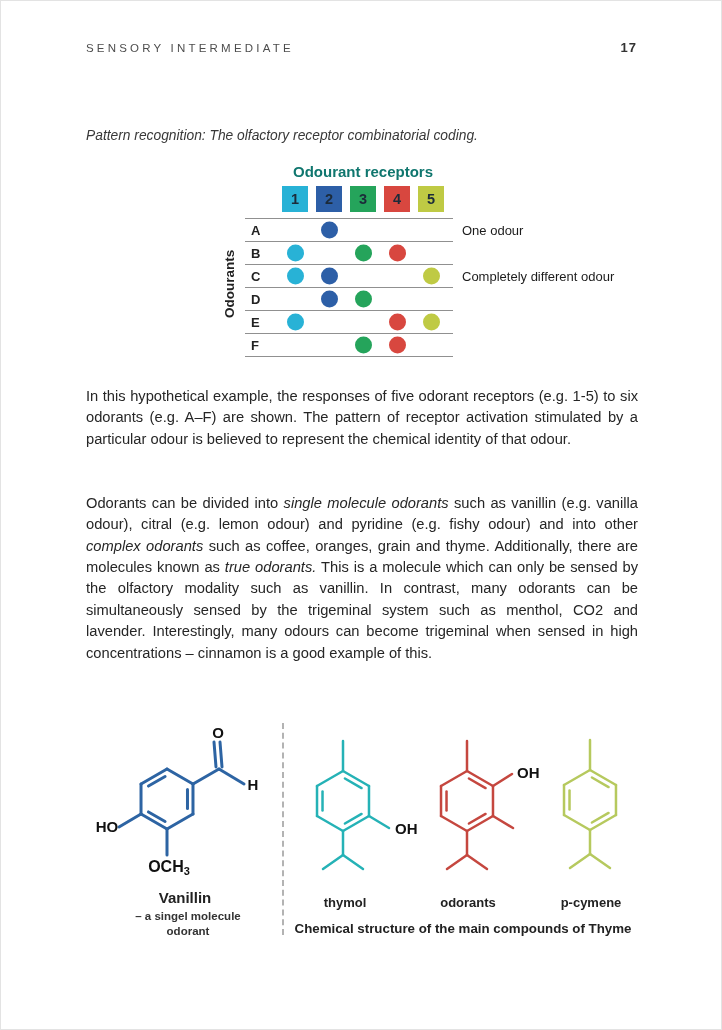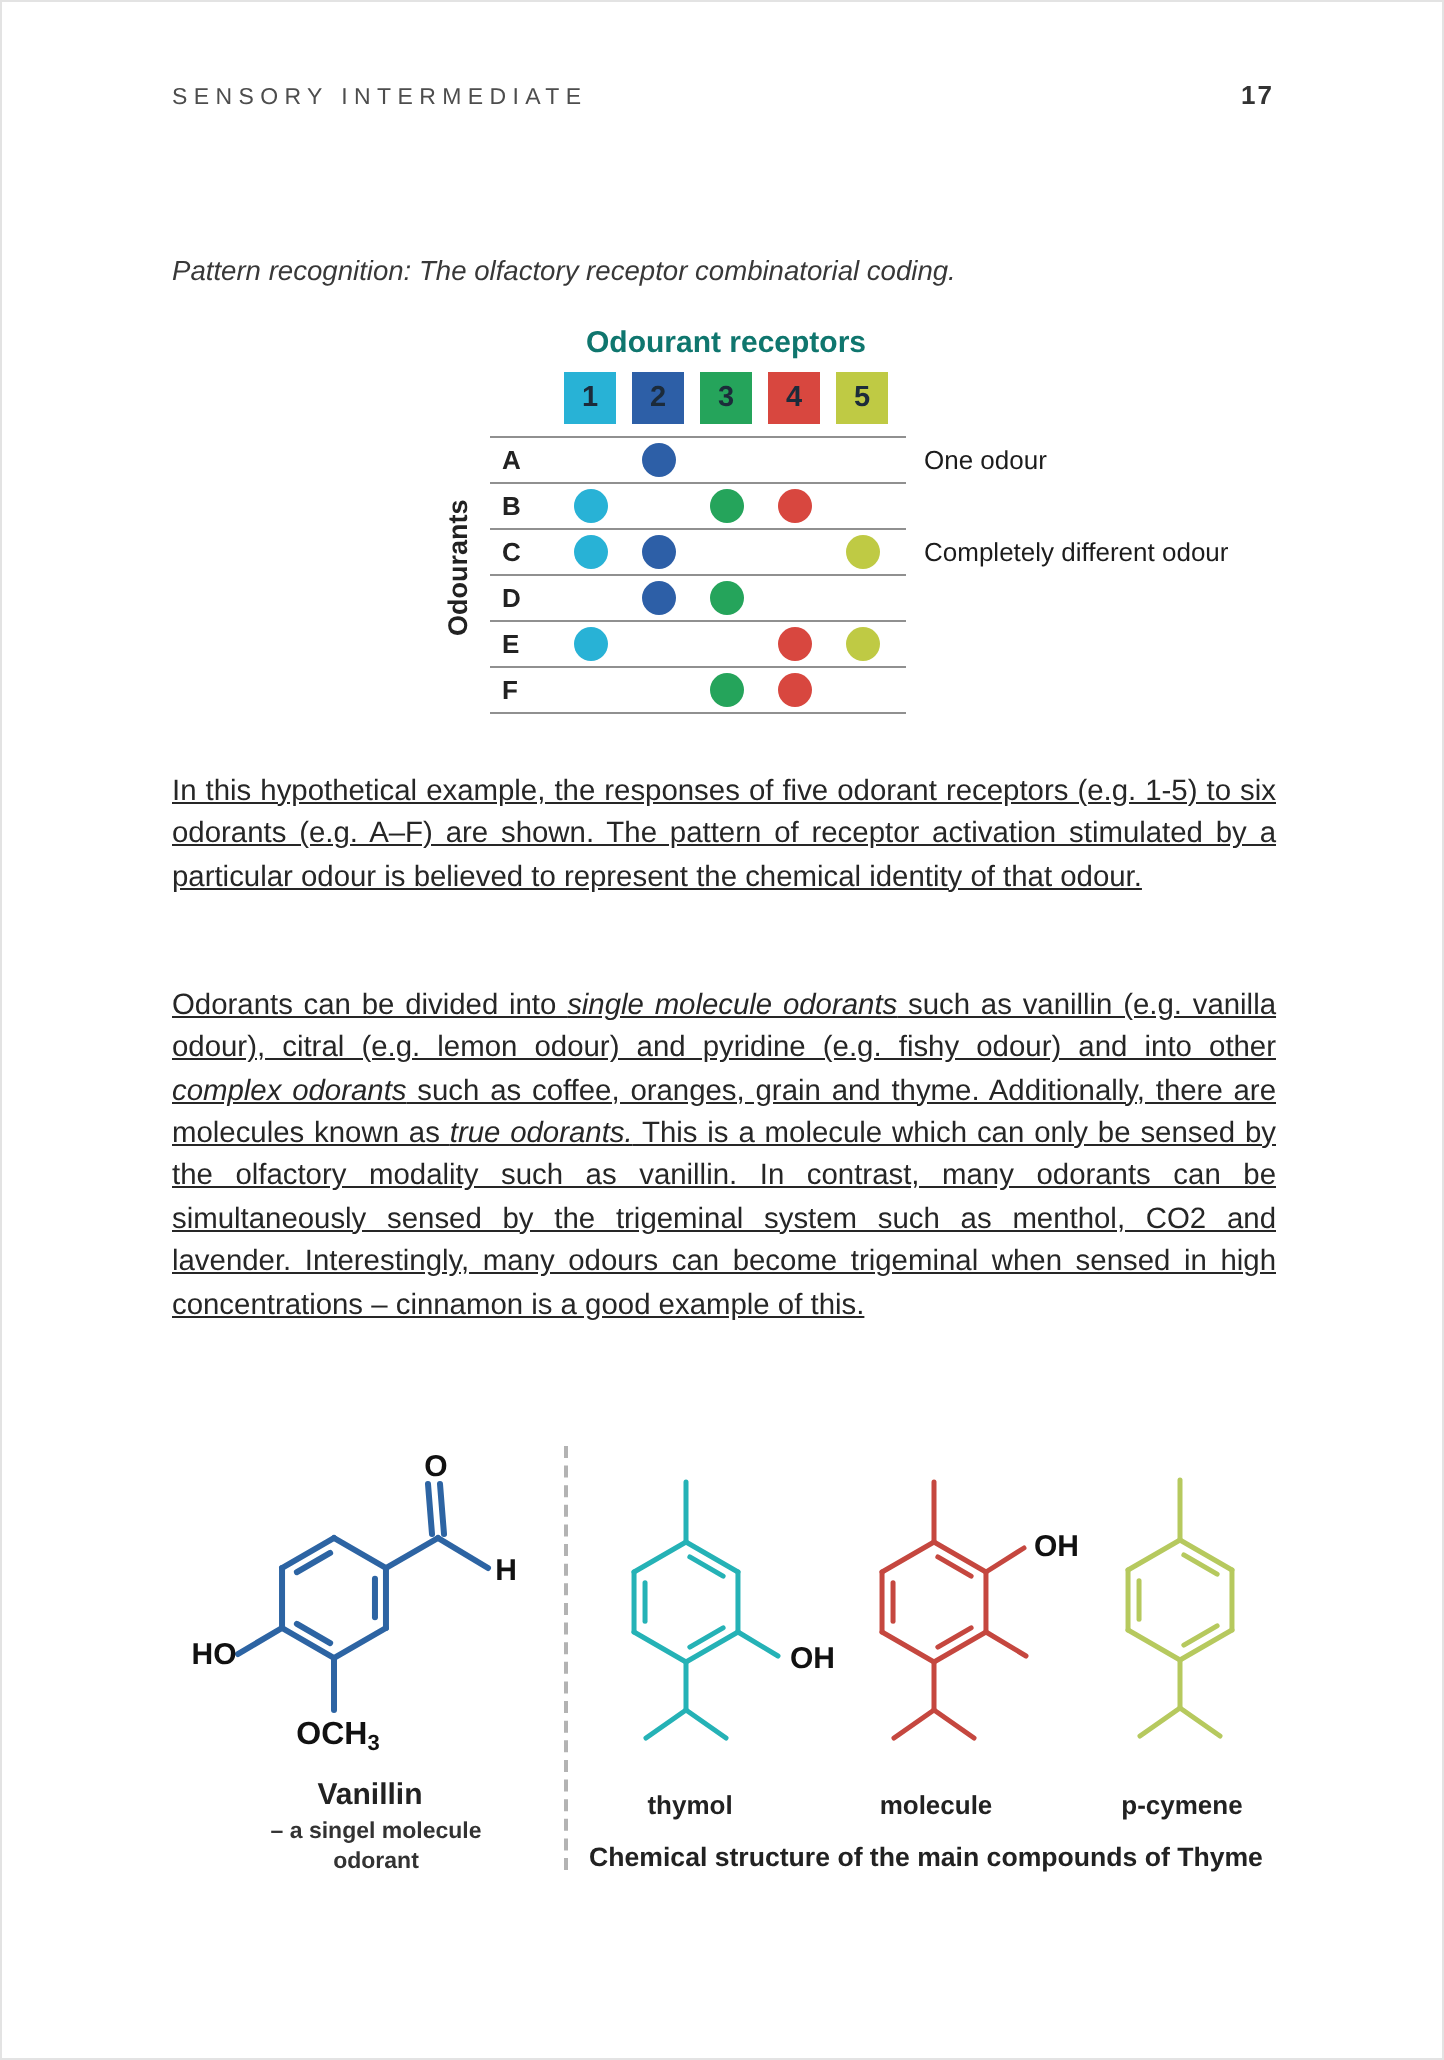--- a/index.html
+++ b/index.html
@@ -26,21 +26,21 @@
         font-size:13px;font-weight:bold;color:#222;}
   .dot{position:absolute;top:50%;transform:translateY(-50%);width:17px;height:17px;border-radius:50%;}
   .annot{position:absolute;left:217px;top:50%;transform:translateY(-50%);
          font-size:13px;font-weight:normal;color:#1c1c1c;white-space:nowrap;}
   .ylab{position:absolute;left:220px;top:218px;height:132px;width:18px;
         display:flex;align-items:center;justify-content:center;
         writing-mode:vertical-rl;transform:rotate(180deg);
         font-size:13.5px;font-weight:bold;color:#222;}
   
   .body-p{position:absolute;left:86px;width:552px;font-size:14.7px;line-height:21.4px;
-          text-align:justify;color:#262626;text-decoration:underline;}
+          text-align:justify;color:#262626;}
   .p1{top:371px;}
   .p2{top:478px;}
   .body-p em{font-style:italic;}
   
   .sep{position:absolute;left:282px;top:723px;height:212px;border-left:2px dashed #b3b3b3;}
   .struct-svg{position:absolute;}
   .sname{position:absolute;text-align:center;font-weight:bold;color:#222;}
   .sname-big{top:889px;left:85px;width:200px;font-size:15px;}
   .ssub{position:absolute;top:909px;left:88px;width:200px;text-align:center;
         font-size:11.5px;font-weight:bold;color:#333;line-height:14.5px;}
@@ -188,17 +188,17 @@
         <line x1="45" y1="130" x2="65" y2="144" stroke="#b6c95e" stroke-width="2.5" stroke-linecap="round"></line>
       </svg>
     </div>
 
   <div class="sname sname-big">Vanillin</div>
   <div class="ssub">
     <span>– a singel molecule</span>
     <span>odorant</span>
   </div>
   <div class="sname sname-sm n-thymol">thymol</div>
-  <div class="sname sname-sm n-carvacrol">molecule</div>
+  <div class="sname sname-sm n-carvacrol">odorants</div>
   <div class="sname sname-sm n-pcymene">p-cymene</div>
   <div class="bottom-cap">Chemical structure of the main compounds of Thyme</div>
 
 </div>
 
 </body></html>

